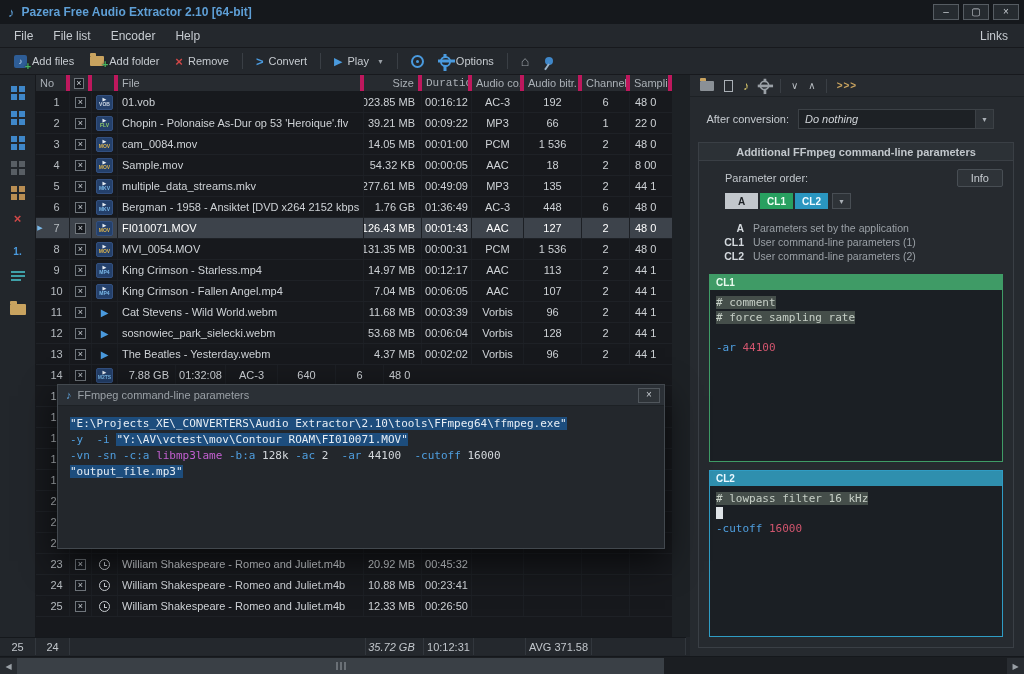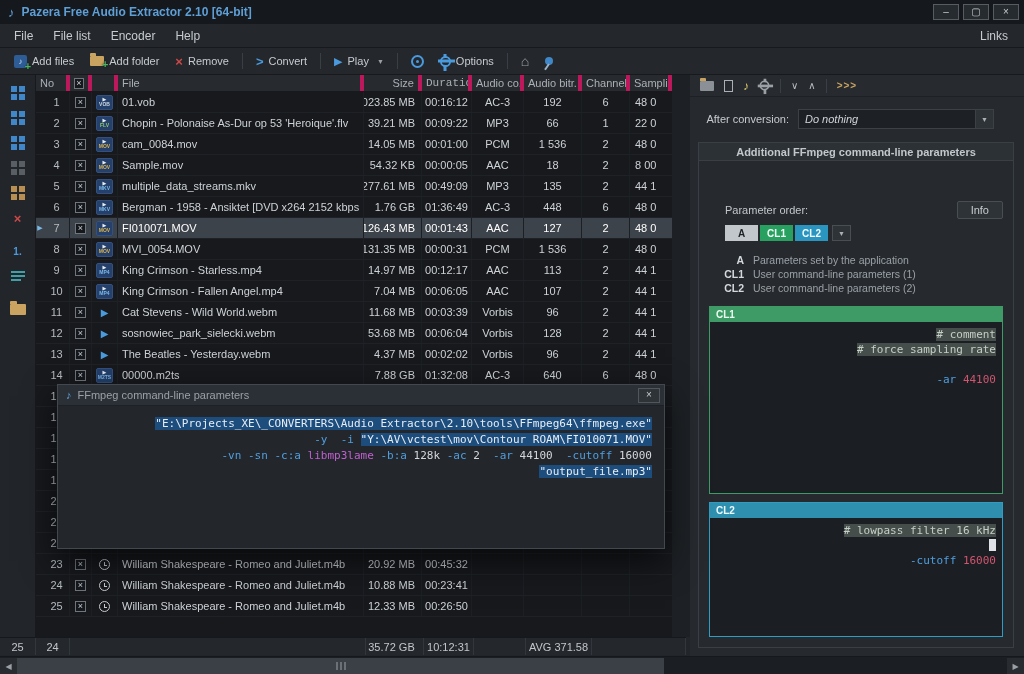--- a/index.html
+++ b/index.html
@@ -93,21 +93,21 @@
   .clockicon { width:11px; height:11px; border:1px solid #c8ccd0; border-radius:50%; position:relative; }
   .clockicon::before { content:""; position:absolute; left:4px; top:2px; width:1px; height:4px; background:#c8ccd0; }
   .clockicon::after { content:""; position:absolute; left:4px; top:5px; width:3px; height:1px; background:#c8ccd0; }
 
   
   #splitter { position:absolute; left:672px; top:75px; width:18px; height:562px; background:#1d2125; }
 
   
   #statusbar { position:absolute; left:0; top:637px; width:686px; height:18px; background:#24282d; border-top:1px solid #15181c; display:flex; font-size:11px; color:#c2c7cc; }
   #statusbar > div { border-right:1px solid #32373d; display:flex; align-items:center; justify-content:center; overflow:hidden; white-space:nowrap; }
-  .st1{width:36px;} .st2{width:34px;} .st3{width:296px;} .st4{width:58px; justify-content:flex-end; padding-right:6px;} .st5{width:50px;} .st6{width:52px;} .st7{width:66px;} .st8{flex:1; border-right:none;}
+  .st1{width:36px;} .st2{width:34px;} .st3{width:296px;} .st4{width:58px; justify-content:flex-end; padding-right:6px;font-style:italic;} .st5{width:50px;} .st6{width:52px;} .st7{width:66px;} .st8{flex:1; border-right:none;}
 
   
   #hscroll { position:absolute; left:0; top:656px; width:1024px; height:18px; background:#1b1e22; border-top:1px solid #15181c; }
   .hs-arrow { position:absolute; top:1px; width:17px; height:16px; background:#282c31; color:#9aa0a6; font-size:8px; display:flex; align-items:center; justify-content:center; }
   .hs-left{left:0;} .hs-right{right:0;}
   .hs-thumb { position:absolute; left:17px; top:1px; width:647px; height:16px; background:#3a4046; }
   .hs-grip { position:absolute; left:50%; top:4px; transform:translateX(-50%); width:10px; height:8px;
     background:
       linear-gradient(#6a7076,#6a7076) 0 0/2px 8px no-repeat,
       linear-gradient(#6a7076,#6a7076) 4px 0/2px 8px no-repeat,
@@ -121,21 +121,21 @@
   .pt-chev { font-size:10px; color:#b8bdc2; }
   .pt-more { font-size:10px; letter-spacing:1px; color:#c9a35f; font-weight:bold; }
   .pt-sep { width:1px; height:14px; background:#3a3f45; }
   .pt-gear { transform:scale(0.9); }
 
   #after-row { display:flex; align-items:center; justify-content:flex-end; gap:9px; padding:12px 30px 0 0; font-size:11px; }
   .dropdown { width:196px; height:20px; background:#1d2125; border:1px solid #3c4146; display:flex; align-items:center; }
   .dropdown .val { flex:1; padding-left:6px; color:#d0d4d8;font-style:italic; }
   .dropdown .dbtn { width:18px; height:18px; background:#2e3338; border-left:1px solid #3c4146; display:flex; align-items:center; justify-content:center; font-size:7px; color:#aab0b6; }
 
-  #params-section { margin:13px 10px 8px 8px; border:1px solid #3a3f45; flex:1; display:flex; flex-direction:column; overflow:hidden;gap:32px; }
+  #params-section { margin:13px 10px 8px 8px; border:1px solid #3a3f45; flex:1; display:flex; flex-direction:column; overflow:hidden; }
   .sec-header { height:18px; background:#2c3136; border-bottom:1px solid #3a3f45; display:flex; align-items:center; justify-content:center; font-size:11px; font-weight:bold; color:#c2c7cc; }
   .sec-body { flex:1; display:flex; flex-direction:column; padding:8px 10px 10px 10px; overflow:hidden; }
   .porder-row { display:flex; align-items:center; justify-content:space-between; }
   .porder-label { font-size:11px; color:#c2c7cc; padding-left:16px; }
   .info-btn { background:#2e3338; border:1px solid #484e54; color:#c6cbd0; font-size:11px; padding:2px 13px; border-radius:2px; }
   .order-btns { display:flex; gap:2px; margin:6px 0 0 16px; align-items:center; }
   .obtn { width:33px; height:16px; font-size:10px; font-weight:bold; display:flex; align-items:center; justify-content:center; }
   .obtn-a { background:#c2c7cc; color:#1d2125; }
   .obtn-cl1 { background:#28a060; color:#f0fff5; }
   .obtn-cl2 { background:#2a96c0; color:#f0faff; }
@@ -147,21 +147,21 @@
 
   .clbox { margin-top:11px; display:flex; flex-direction:column; }
   .clbox .cl-head { height:15px; font-size:10px; font-weight:bold; display:flex; align-items:center; padding-left:6px; }
   .cl1-box { border:1px solid #3f9b66; height:188px; }
   .cl1-box .cl-head { background:#3f9b66; color:#eafbef; }
   .cl2-box { border:1px solid #2f9cc4; flex:1; margin-top:8px; }
   .cl2-box .cl-head { background:#2f8fae; color:#eaf8ff; }
   .cl-body { flex:1; background:#1b1f24; padding:5px 6px; font-family:"DejaVu Sans Mono",monospace; font-size:11px; line-height:15px; color:#d4d8dc; overflow:hidden; }
 
   
-  .codeline { white-space:pre;text-align:right; }
+  .codeline { white-space:pre; }
   .cd-sw { color:#4f9fe0; }
   .cd-lib { color:#c25fd0; }
   .cd-num { color:#d2556e; }
   .cd-sel { background:#1d4d7d; color:#e6edf4; }
   .cd-hl { background:#454e4a; color:#c6cfc6; }
   .cd-cursor { display:inline-block; width:7px; height:12px; background:#dfe3e7; vertical-align:-2px; }
 
   
   #dialog { position:absolute; left:57px; top:384px; width:608px; height:165px; background:#23272c; border:1px solid #42484e; box-shadow:0 12px 32px rgba(0,0,0,0.65); z-index:10; }
   #dialog .dlg-titlebar { height:21px; background:#2b3036; border-bottom:1px solid #1d2125; display:flex; align-items:center; }
@@ -540,21 +540,20 @@
         <div class="c cno">14</div>
         <div class="c cck">
           <div class="ckbox">×</div>
         </div>
         <div class="c cic">
           <div class="vicon t-m2ts">
             <div class="vplay">▶</div>
             <div class="vlabel">M2TS</div>
           </div>
         </div>
-        <div class="c cfile">00000.m2ts</div>
         <div class="c csize">7.88 GB</div>
         <div class="c cdur">01:32:08</div>
         <div class="c ccodec">AC-3</div>
         <div class="c cbit">640</div>
         <div class="c cch">6</div>
         <div class="c csamp">48 0</div>
       </div>
       <div class="trow">
         <div class="c cm"></div>
         <div class="c cno">15</div>

